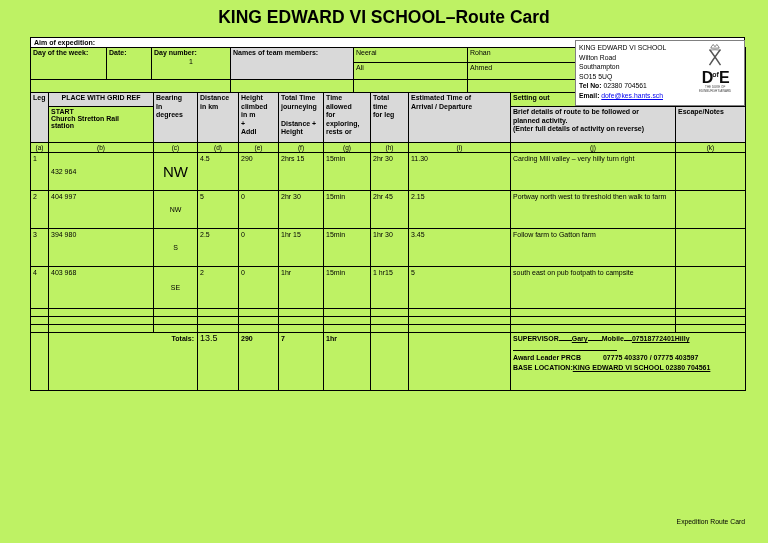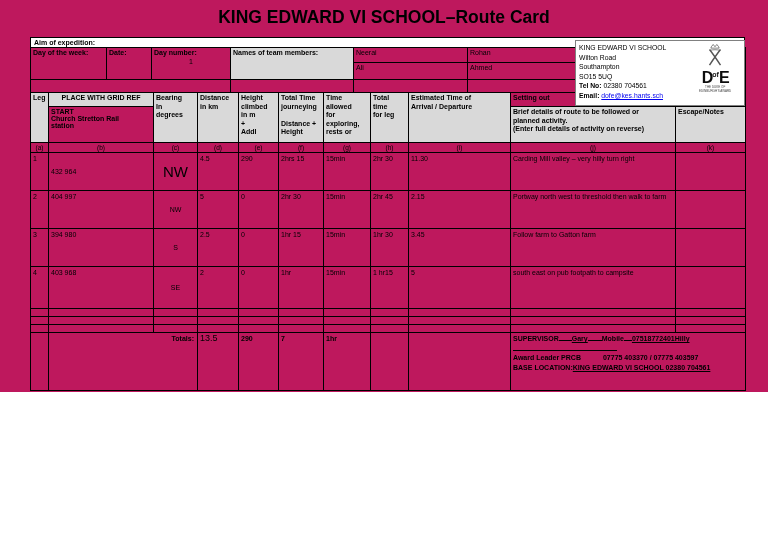--- a/index.html
+++ b/index.html
@@ -1,18 +1,18 @@
 <!DOCTYPE html>
 <html><head>
 <meta charset="utf-8">
 <style>
   * { margin:0; padding:0; box-sizing:border-box; }
   html,body { background:#ffffff; }
   .sheet {
-    position:relative; width:768px; height:392px; background:#be185d;
+    position:relative; width:768px; height:543px; background:#bef264;
     font-family:"Liberation Sans", sans-serif; color:#000;
   }
   .title {
     position:absolute; top:7px; left:0; width:100%;
     text-align:center; font-size:17.5px; font-weight:bold;
   }
   .doc { position:absolute; left:30px; top:37px; width:715px; }
 
   
   .aim-row {

